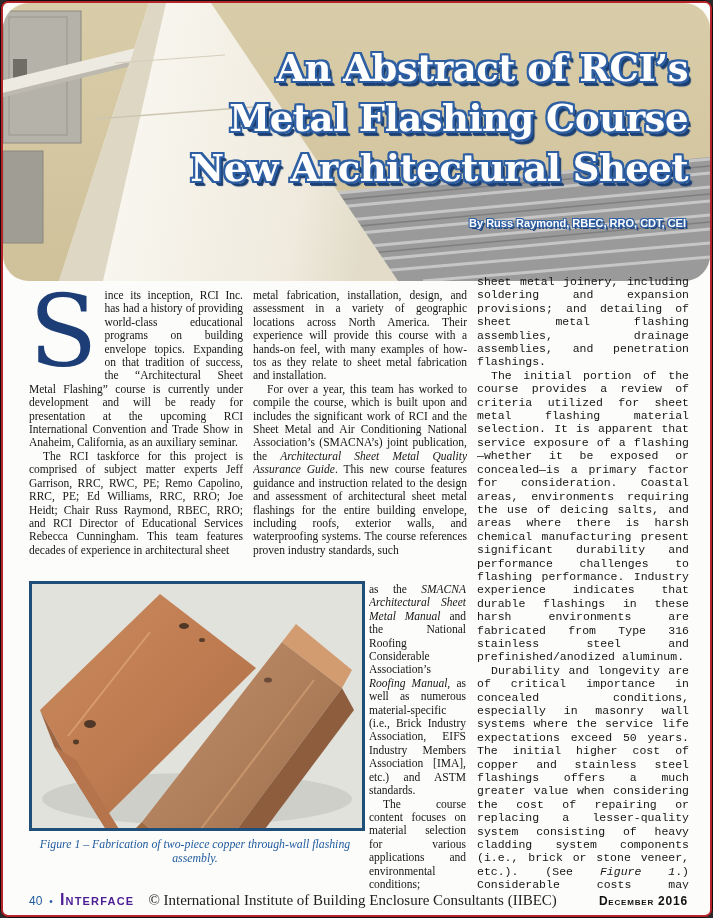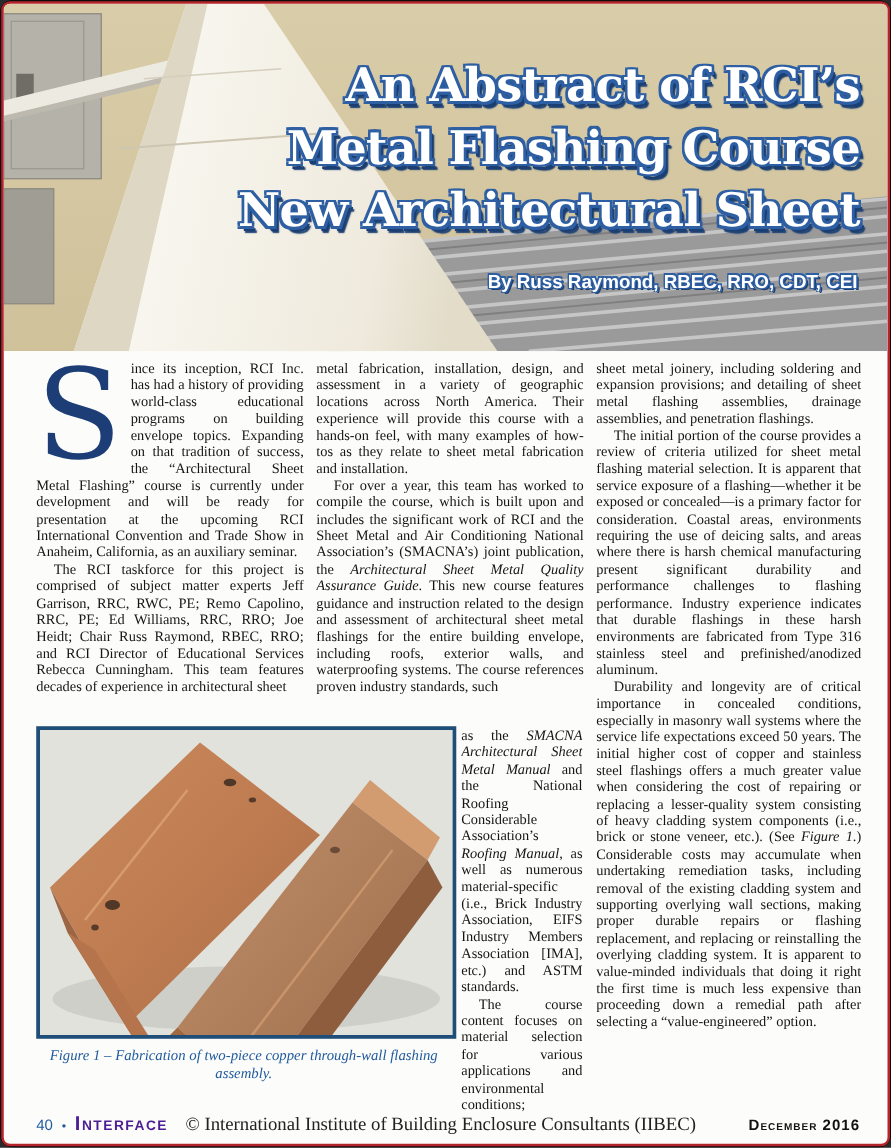--- a/index.html
+++ b/index.html
@@ -1,46 +1,46 @@
 <!DOCTYPE html>
 <html><head>
 <meta charset="utf-8">
 <style>
   html,body{margin:0;padding:0;background:#2a2a2a;}
   .stage{width:713px;height:918px;margin:0 auto;position:relative;}
   .scan{position:absolute;inset:0;background:#0c0c0c;border-radius:10px;overflow:hidden;}
   .page{position:absolute;inset:1px;border:2px solid #b5242a;border-radius:7px;background:#fcfcfa;overflow:hidden;}
 
   
-  .hero{position:absolute;top:0;left:0;width:707px;height:278px;overflow:hidden;}
+  .hero{position:absolute;top:0;left:0;width:707px;height:278px;overflow:hidden;border-radius:26px;}
   .hero svg{display:block;}
   .title-block{position:absolute;top:40px;right:22px;text-align:right;
     font-family:"DejaVu Serif","Liberation Serif",serif;font-weight:700;
     font-size:37px;line-height:50px;letter-spacing:-0.5px;color:#ffffff;
     text-shadow:
       -2px -2px 0 #2e5fa3, 0 -2px 0 #2e5fa3, 2px -2px 0 #2e5fa3,
       -2px 0 0 #2e5fa3, 2px 0 0 #2e5fa3,
       -2px 2px 0 #2e5fa3, 0 2px 0 #2e5fa3, 2px 2px 0 #2e5fa3,
       3px 4px 0 #1b3f72, 4px 5px 1px #1b3f72;}
   .byline{position:absolute;top:214px;right:24px;text-align:right;
-    font-family:"Liberation Sans",sans-serif;font-weight:700;font-size:15px;color:#ffffff;
+    font-family:"Liberation Sans",sans-serif;font-weight:700;font-size:11px;color:#ffffff;
     text-shadow:
       -1px -1px 0 #2e5fa3, 1px -1px 0 #2e5fa3, -1px 1px 0 #2e5fa3, 1px 1px 0 #2e5fa3,
       2px 2px 0 #1b3f72;}
 
   
   .col{position:absolute;font-family:"Liberation Serif","DejaVu Serif",serif;
     font-size:11.5px;line-height:13.4px;color:#151515;text-align:justify;overflow:hidden;}
   .col p{margin:0;}
   .col p.indent{text-indent:14px;}
   .it{font-style:italic;}
   #col1{left:26px;top:286px;width:214px;height:294px;}
   #col2wide{left:250px;top:286px;width:214px;height:292px;}
   #col2narrow{left:366px;top:580px;width:97px;height:318px;}
-  #col3{left:474px;top:286px;width:212px;height:614px;}
+  #col3{left:474px;top:272px;width:212px;height:614px;font-family:Liberation Mono, monospace;}
   .dropcap{float:left;font-family:"DejaVu Serif",serif;font-size:100px;line-height:78px;
     color:#1c3d76;margin:4px 7px 0 0;}
 
   
   #figurebox{position:absolute;left:26px;top:578px;width:330px;height:244px;margin:0;
     border:3px solid #1f4e79;background:#e2e2dd;}
   #figcaption{position:absolute;left:26px;top:834px;width:332px;
     font-family:"Liberation Serif",serif;font-style:italic;font-size:11.8px;line-height:14px;
     color:#1f5a9e;text-align:center;}
 

